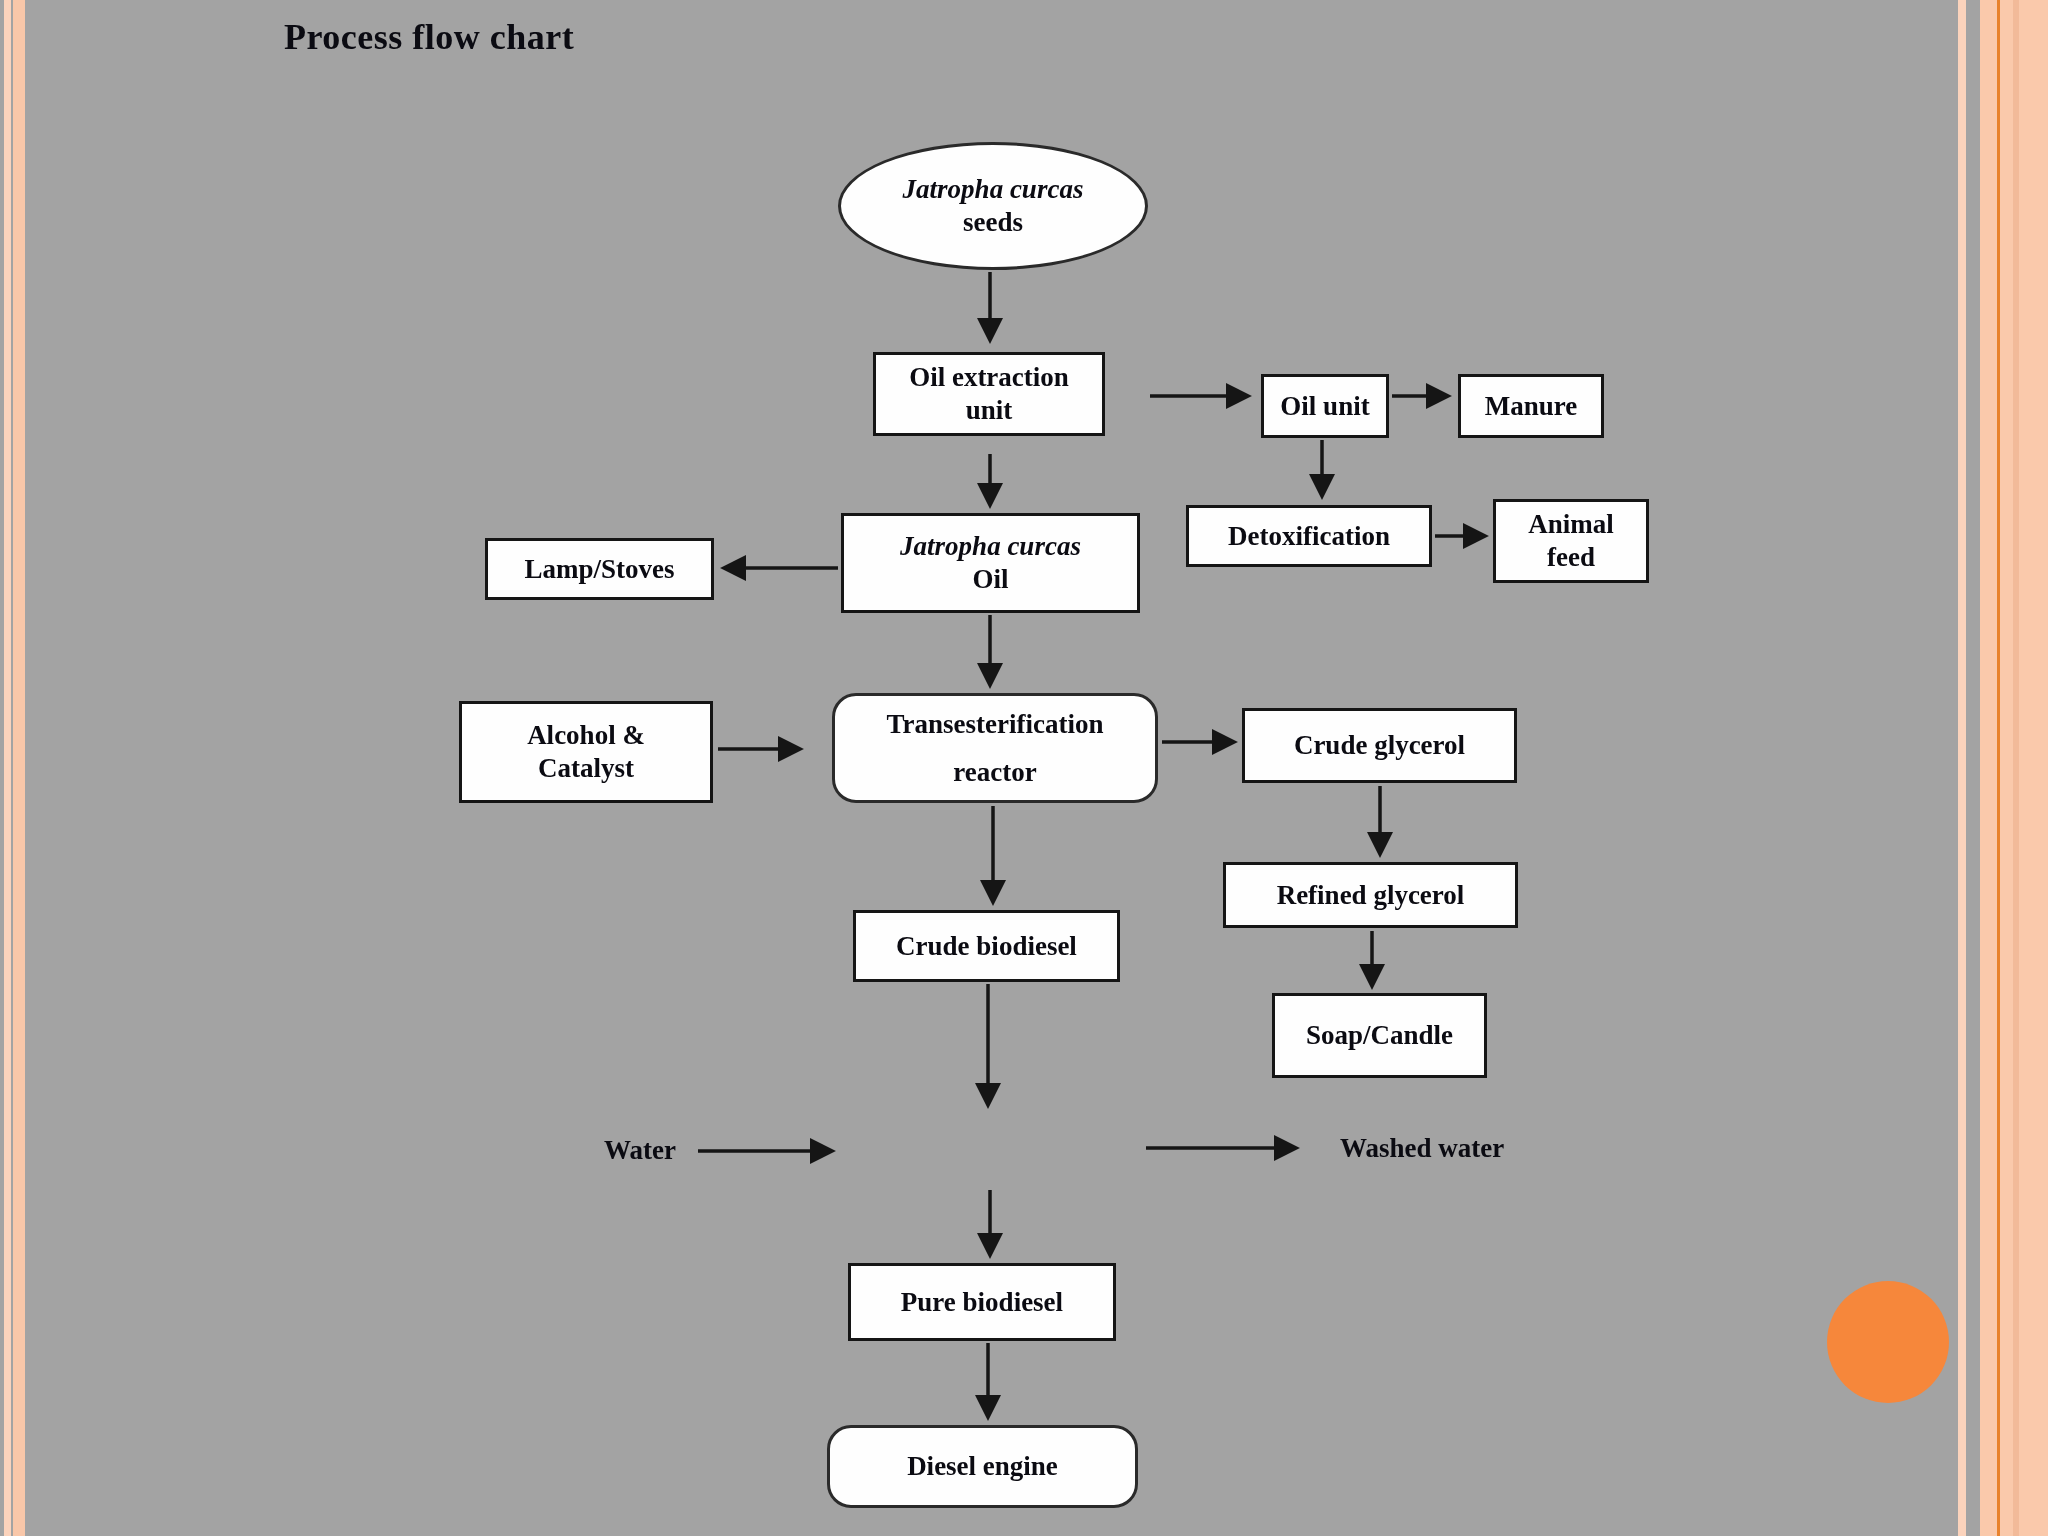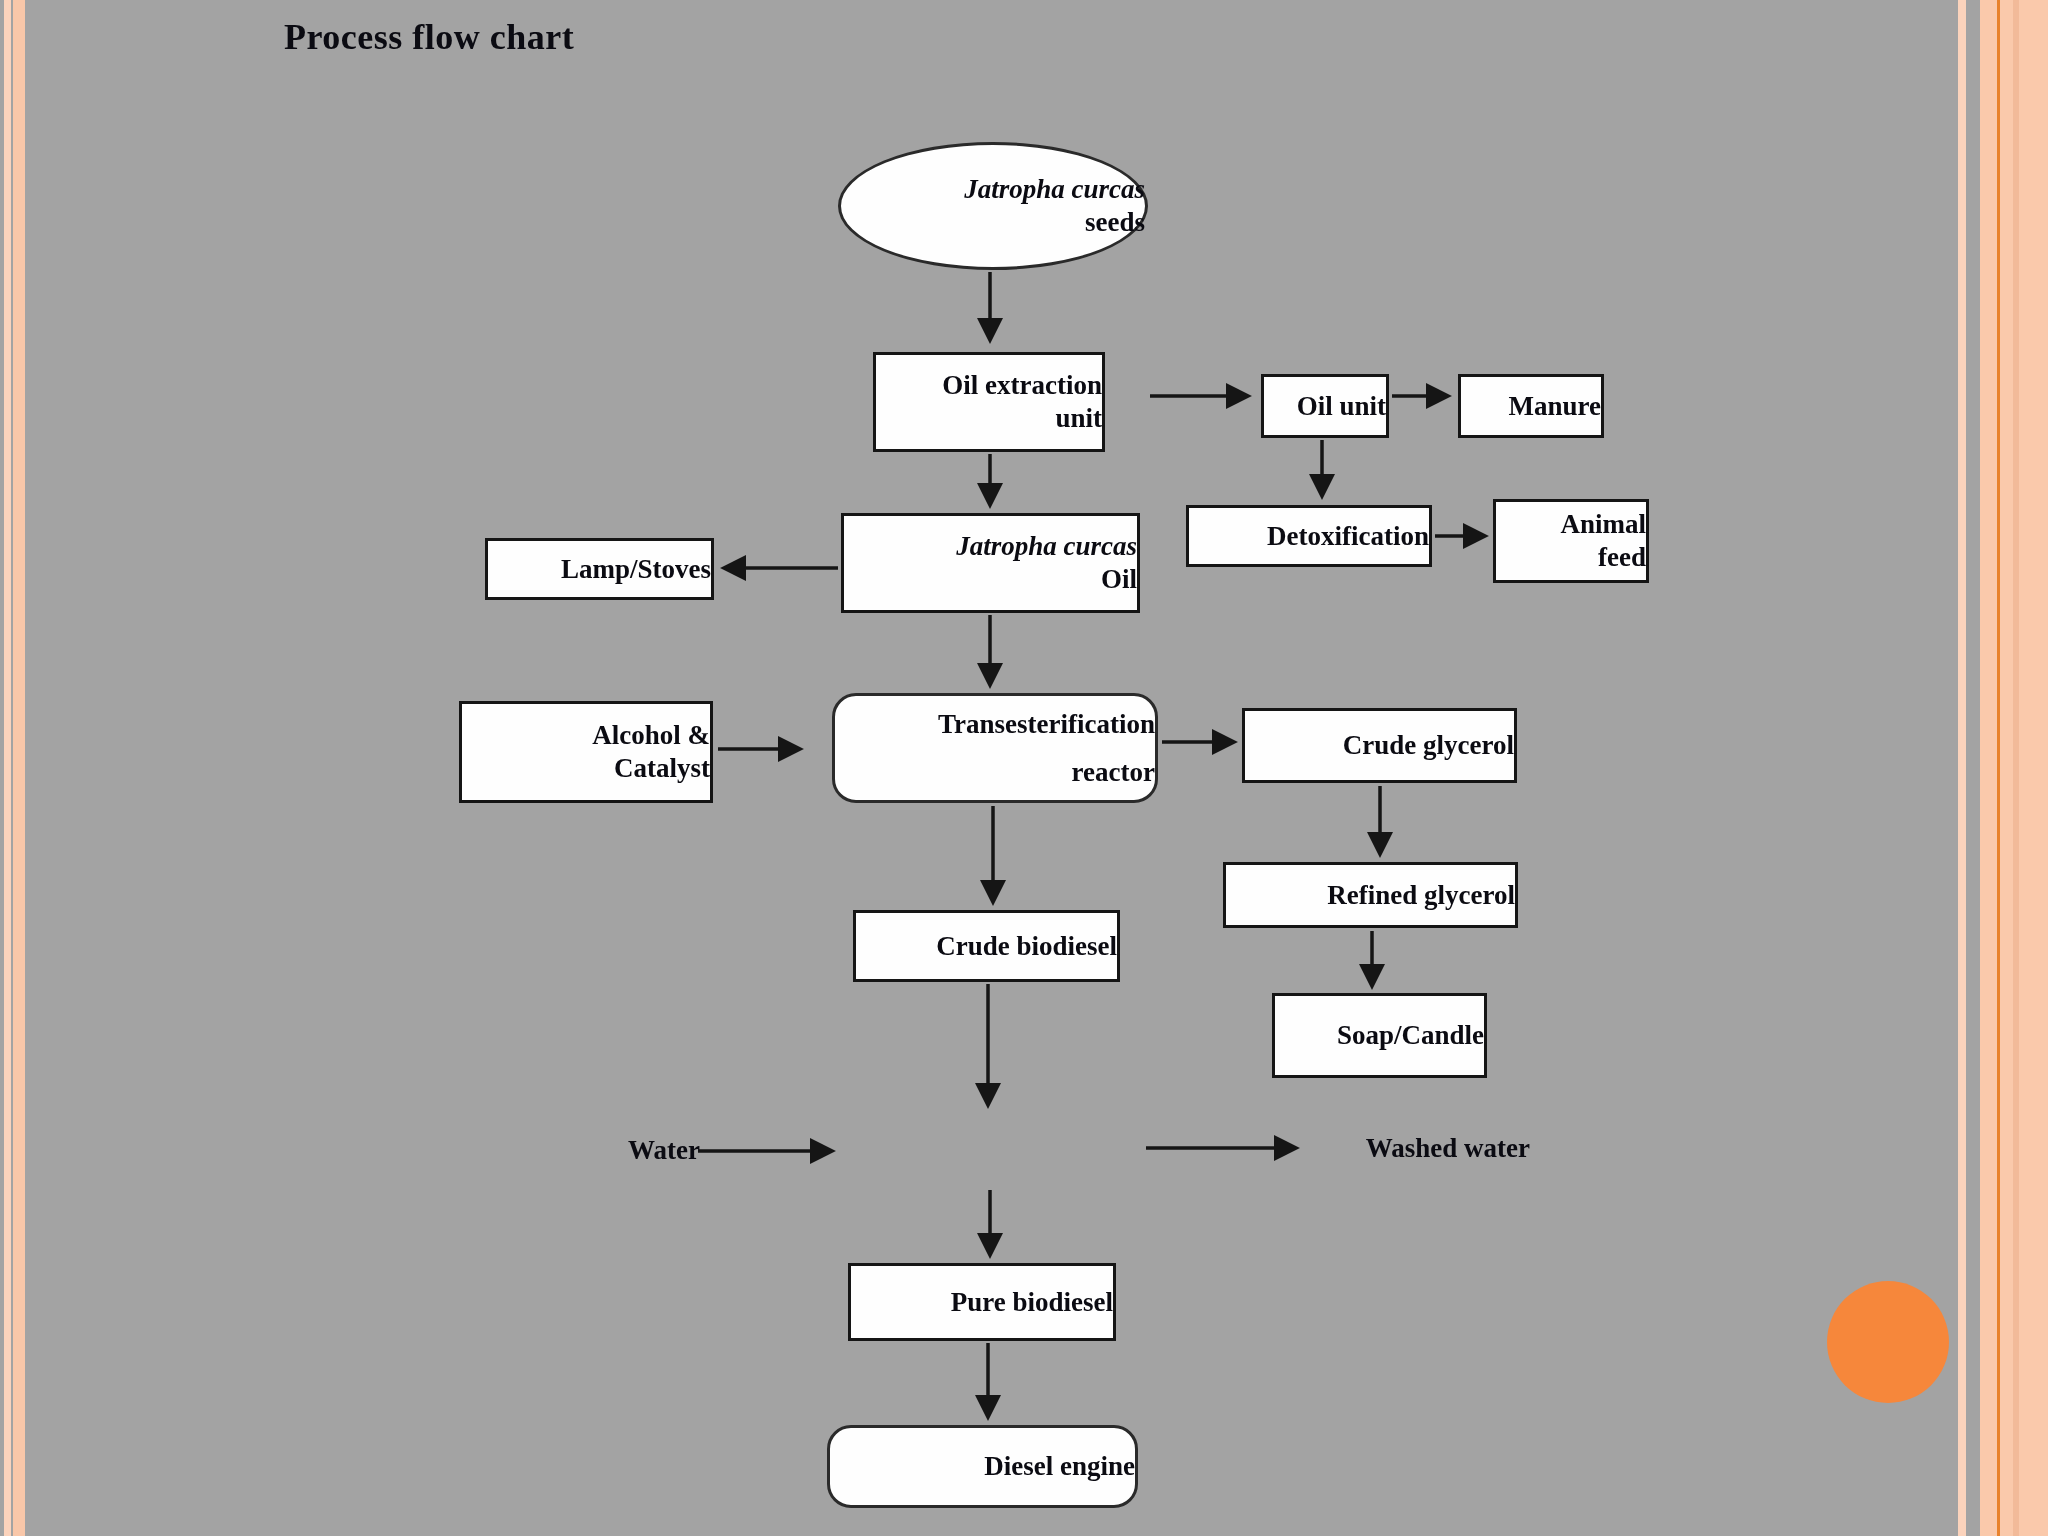--- a/index.html
+++ b/index.html
@@ -21,21 +21,21 @@
     border-radius:50%;background:#f6873b;
   }
   
   .title{
     position:absolute;left:284px;top:16px;margin:0;
     font-size:36px;font-weight:bold;color:#0b0b12;letter-spacing:0.5px;
   }
   
   .node{
     position:absolute;box-sizing:border-box;
-    display:flex;flex-direction:column;align-items:flex-end;justify-content:center;
+    display:flex;flex-direction:column;align-items:center;justify-content:center;
     background:#fefefe;border:3px solid #151515;
     font-size:27px;font-weight:bold;color:#0b0b12;
     text-align:center;line-height:1.22;
   }
   .node .it{font-style:italic;}
   .ellipse{border-radius:50%;border-color:#2a2a2a;}
   .rounded{border-radius:24px;border-color:#2a2a2a;gap:15px;}
   .floating{border:none;background:transparent;}
   
   .arrows{position:absolute;left:0;top:0;pointer-events:none;}
@@ -79,21 +79,21 @@
     <line x1="1146" y1="1148" x2="1296" y2="1148" stroke="#151515" stroke-width="3.5" marker-end="url(#ah)"></line>
     <line x1="990" y1="1190" x2="990" y2="1255" stroke="#151515" stroke-width="3.5" marker-end="url(#ah)"></line>
     <line x1="988" y1="1343" x2="988" y2="1417" stroke="#151515" stroke-width="3.5" marker-end="url(#ah)"></line>
   </svg>
 
   <div class="node ellipse" style="left:838px;top:142px;width:310px;height:128px">
     <span class="it">Jatropha curcas</span>
     <span>seeds</span>
   </div>
 
-  <div class="node" style="left:873px;top:352px;width:232px;height:100px">
+  <div class="node" style="left:873px;top:352px;width:232px;height:84px">
     <span>Oil extraction</span>
     <span>unit</span>
   </div>
 
   <div class="node" style="left:1261px;top:374px;width:128px;height:64px">
     <span>Oil unit</span>
   </div>
 
   <div class="node" style="left:1458px;top:374px;width:146px;height:64px">
     <span>Manure</span>

